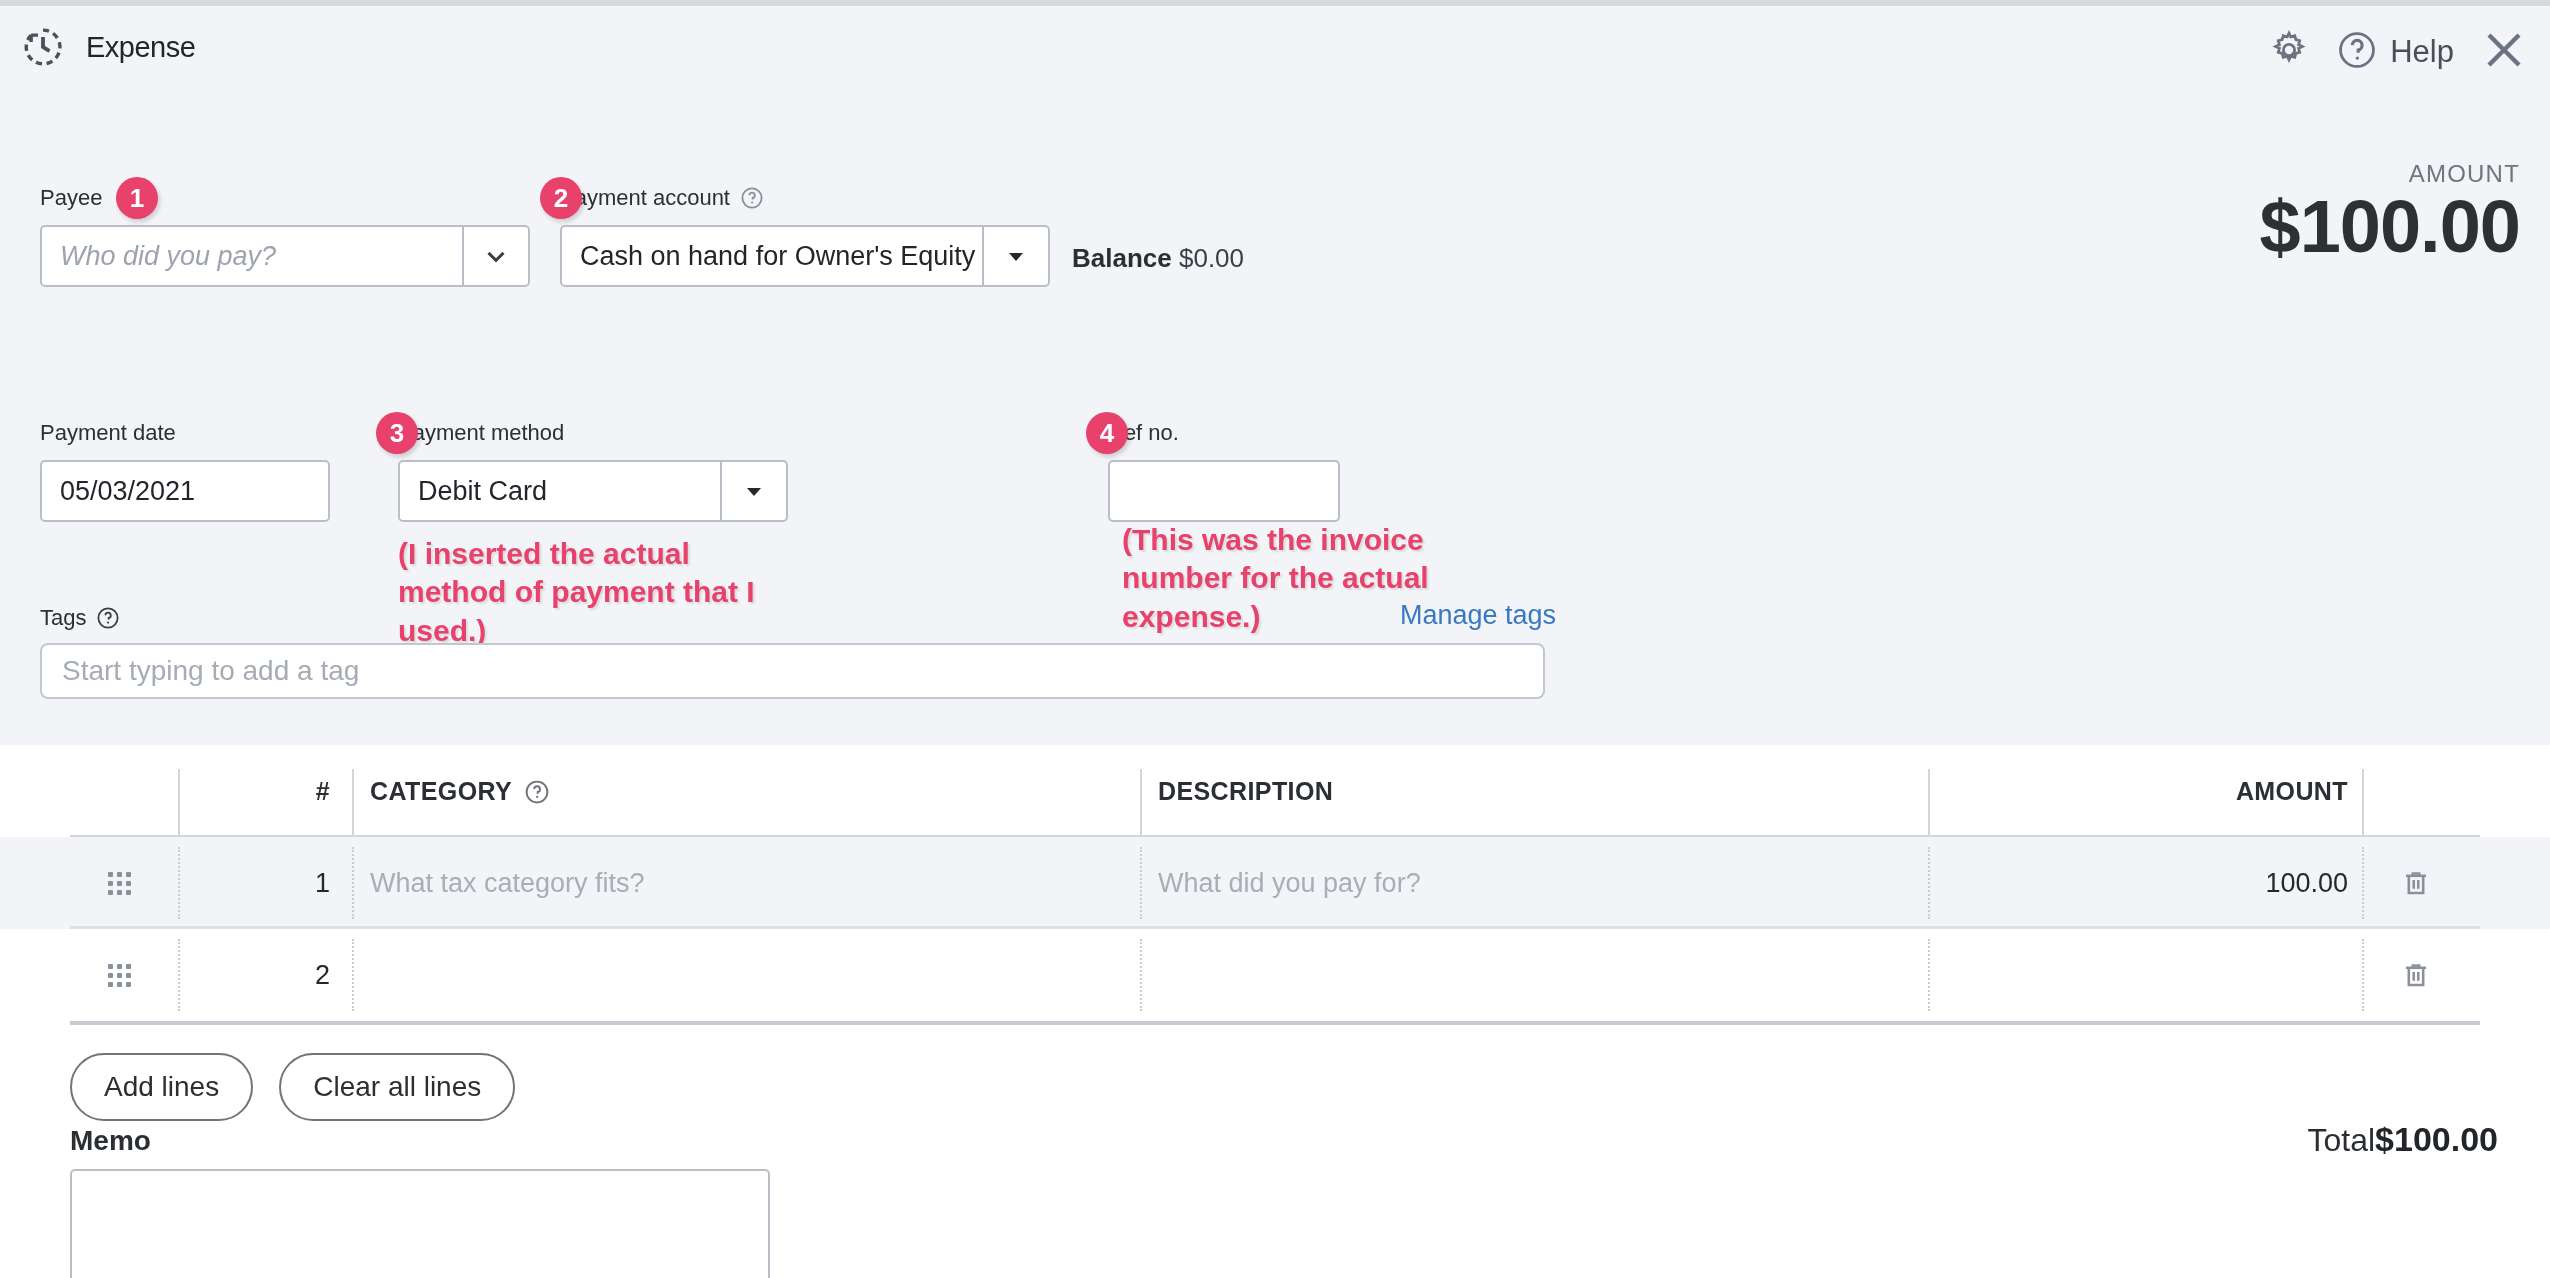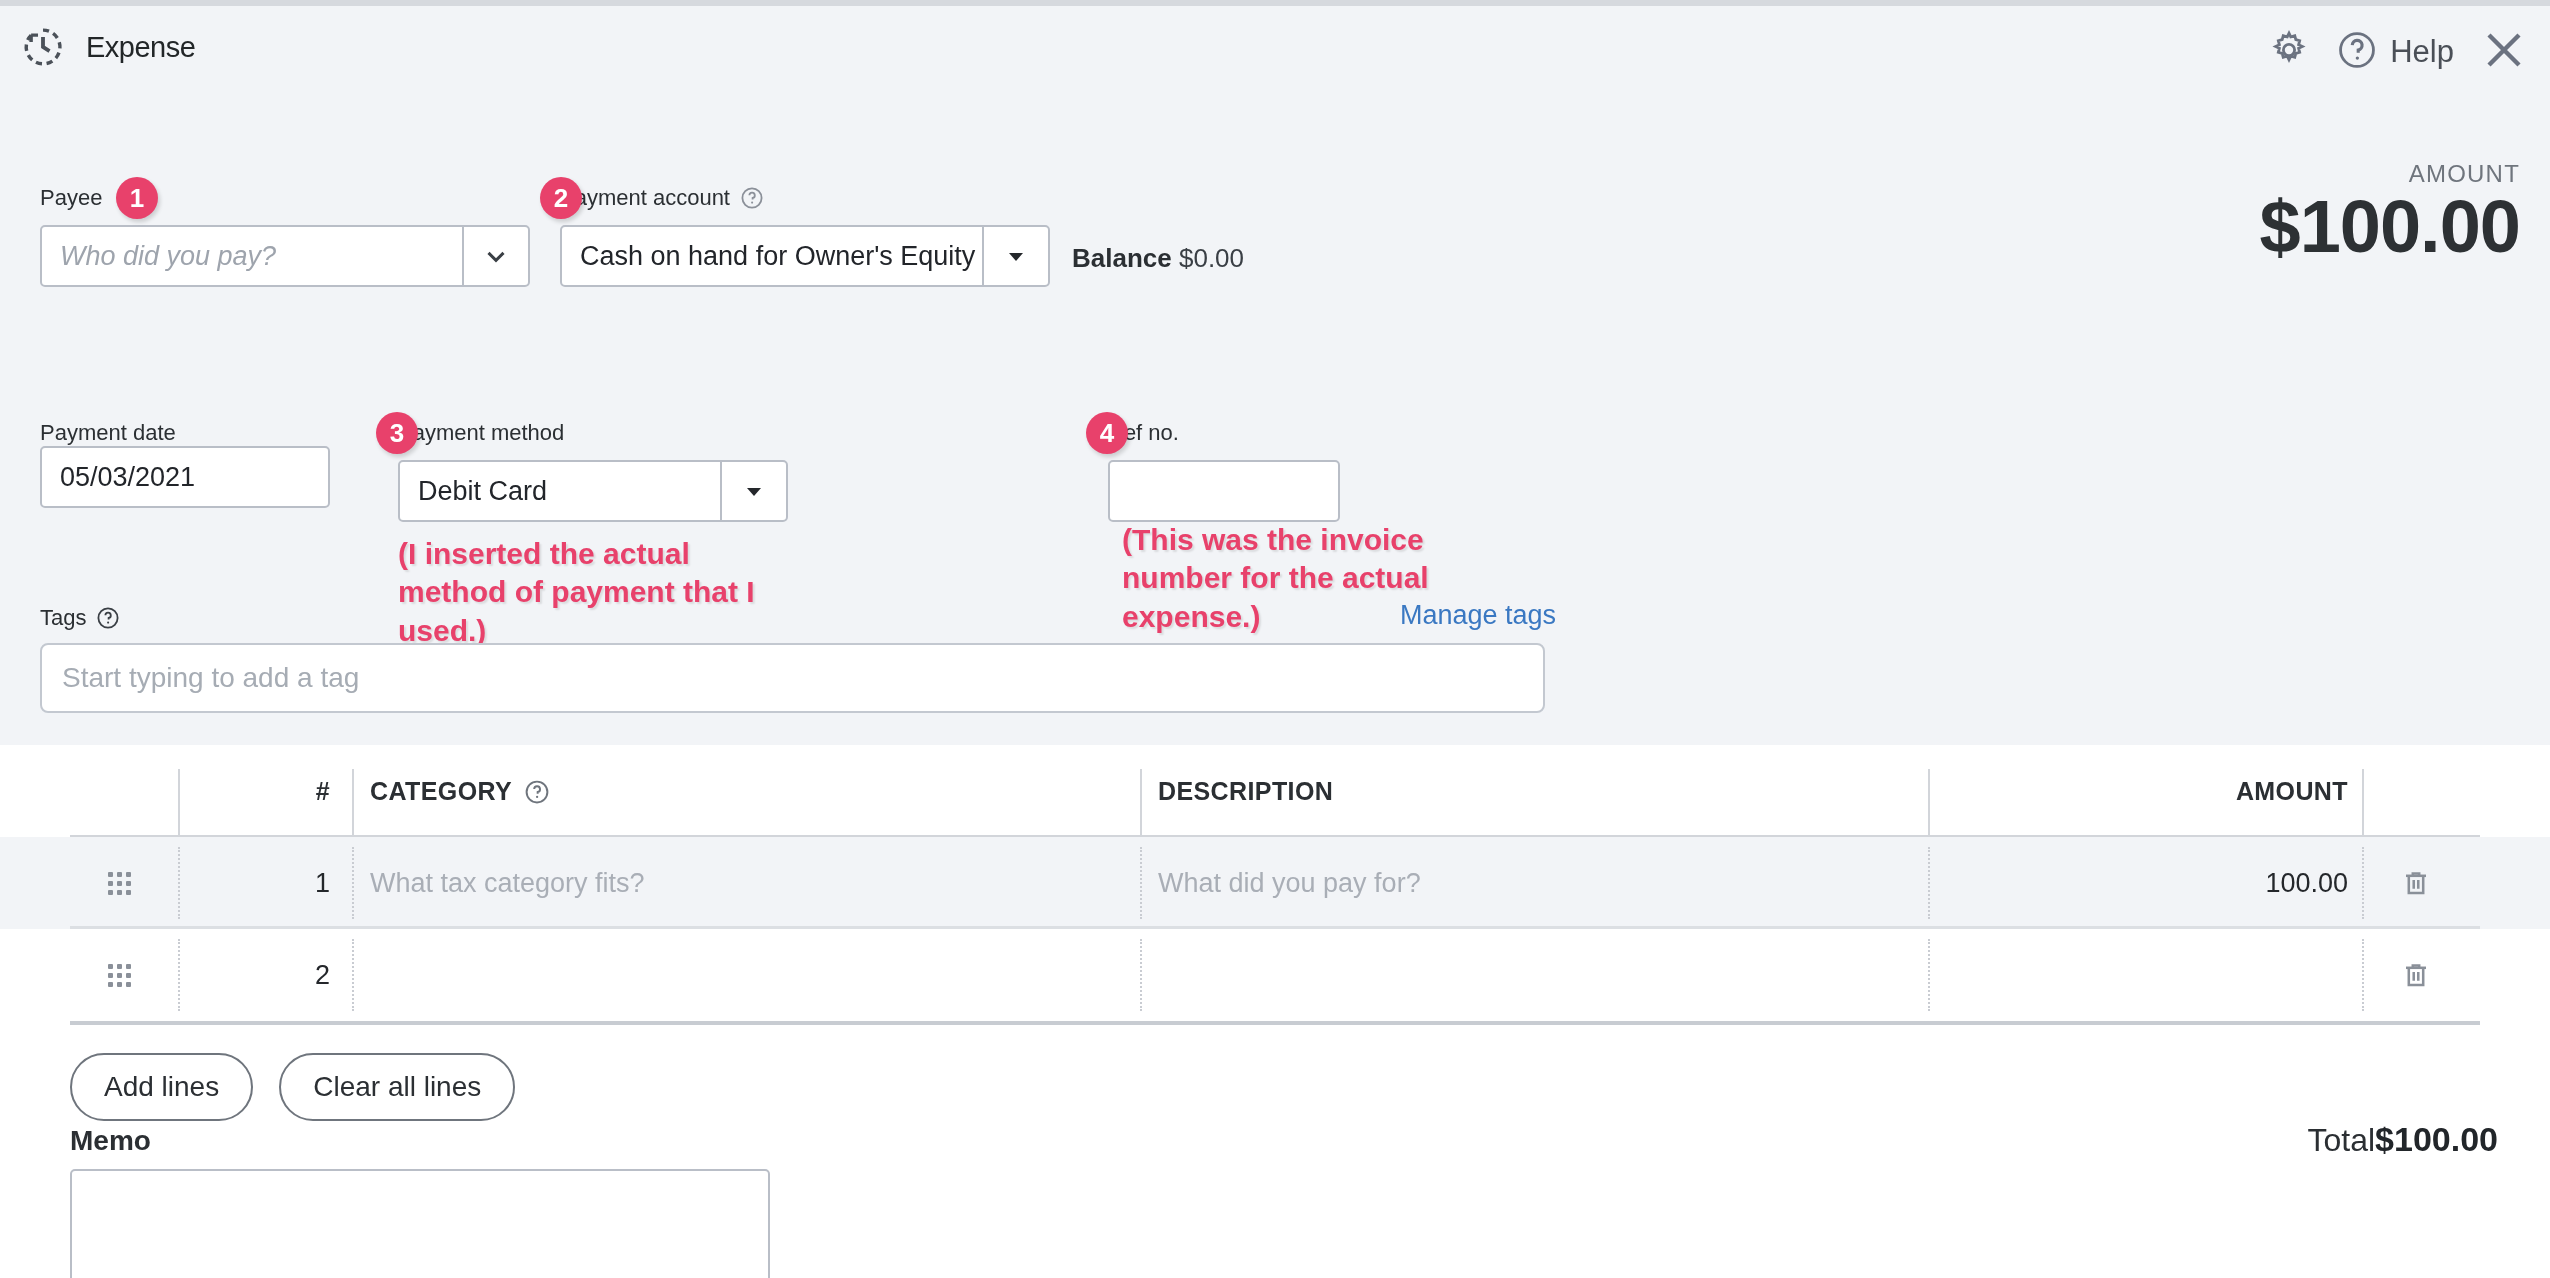--- a/index.html
+++ b/index.html
@@ -113,21 +113,21 @@
     color: #e8416b; font-weight: bold; font-size: 30px;
     line-height: 1.28;
     text-shadow: 2px 2px 2px rgba(0,0,0,0.10);
   }
   .annot-method { left: 398px; top: 535px; width: 400px; }
   .annot-ref    { left: 1122px; top: 521px; width: 350px; }
 
   .tags-wrap { position: absolute; left: 40px; top: 605px; width: 1505px; }
   .tags-input {
     margin-top: 12px;
-    height: 70px;
+    height: 56px;
     border: 2px solid #c3c8d0; border-radius: 8px;
     background: #ffffff;
     display: flex; align-items: center; padding: 0 20px;
     font-size: 28px; color: #a6acb4;
   }
   .manage-tags {
     position: absolute; left: 1400px; top: 600px;
     font-size: 27px; color: #3a78c2; cursor: pointer;
   }
 
@@ -280,21 +280,21 @@
   <span>$0.00</span>
 </div>
 
 <div class="amount-block">
   <div class="amount-label">AMOUNT</div>
   <div class="amount-value">$100.00</div>
 </div>
 
 <div class="paydate-wrap">
   <div class="fld-label">Payment date</div>
-  <div class="input-box" style="">
+  <div class="input-box" style="margin-top:14px;">
     <span class="txt">05/03/2021</span>
   </div>
 </div>
 
 <div class="paymeth-wrap">
   <div class="fld-label">Payment method</div>
   <div class="badge" style="left:-22px; top:-8px;">3</div>
   <div class="input-box" style="margin-top:14px;">
     <span class="txt">Debit Card</span>
     <span class="drop-btn">

